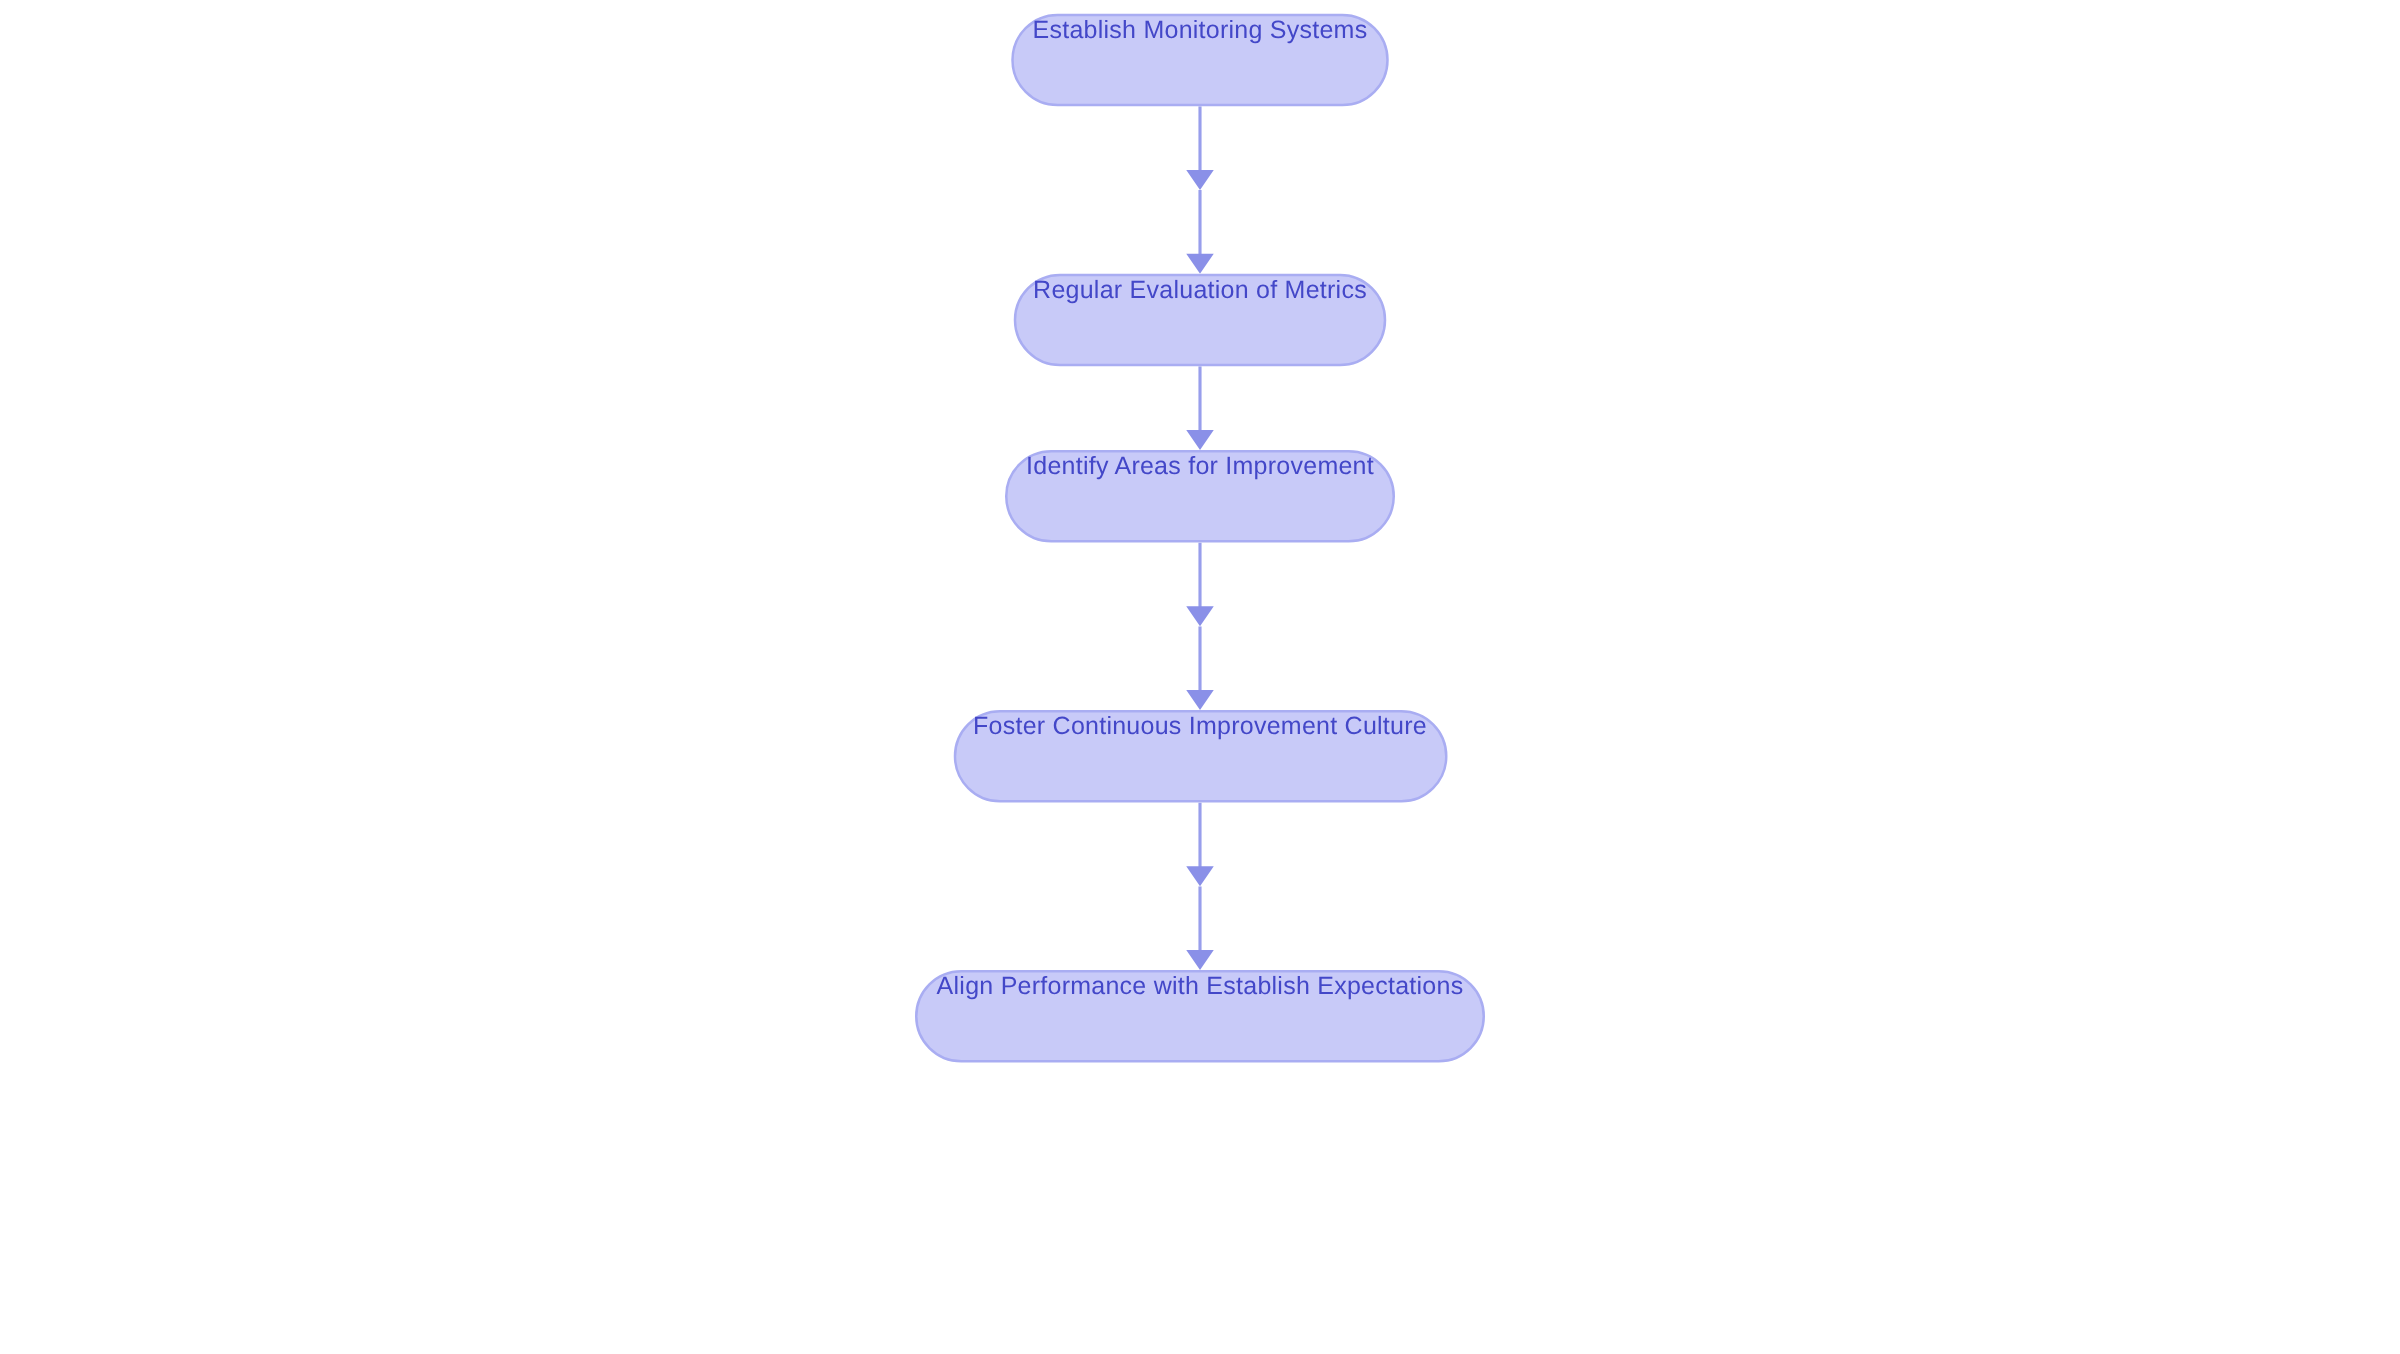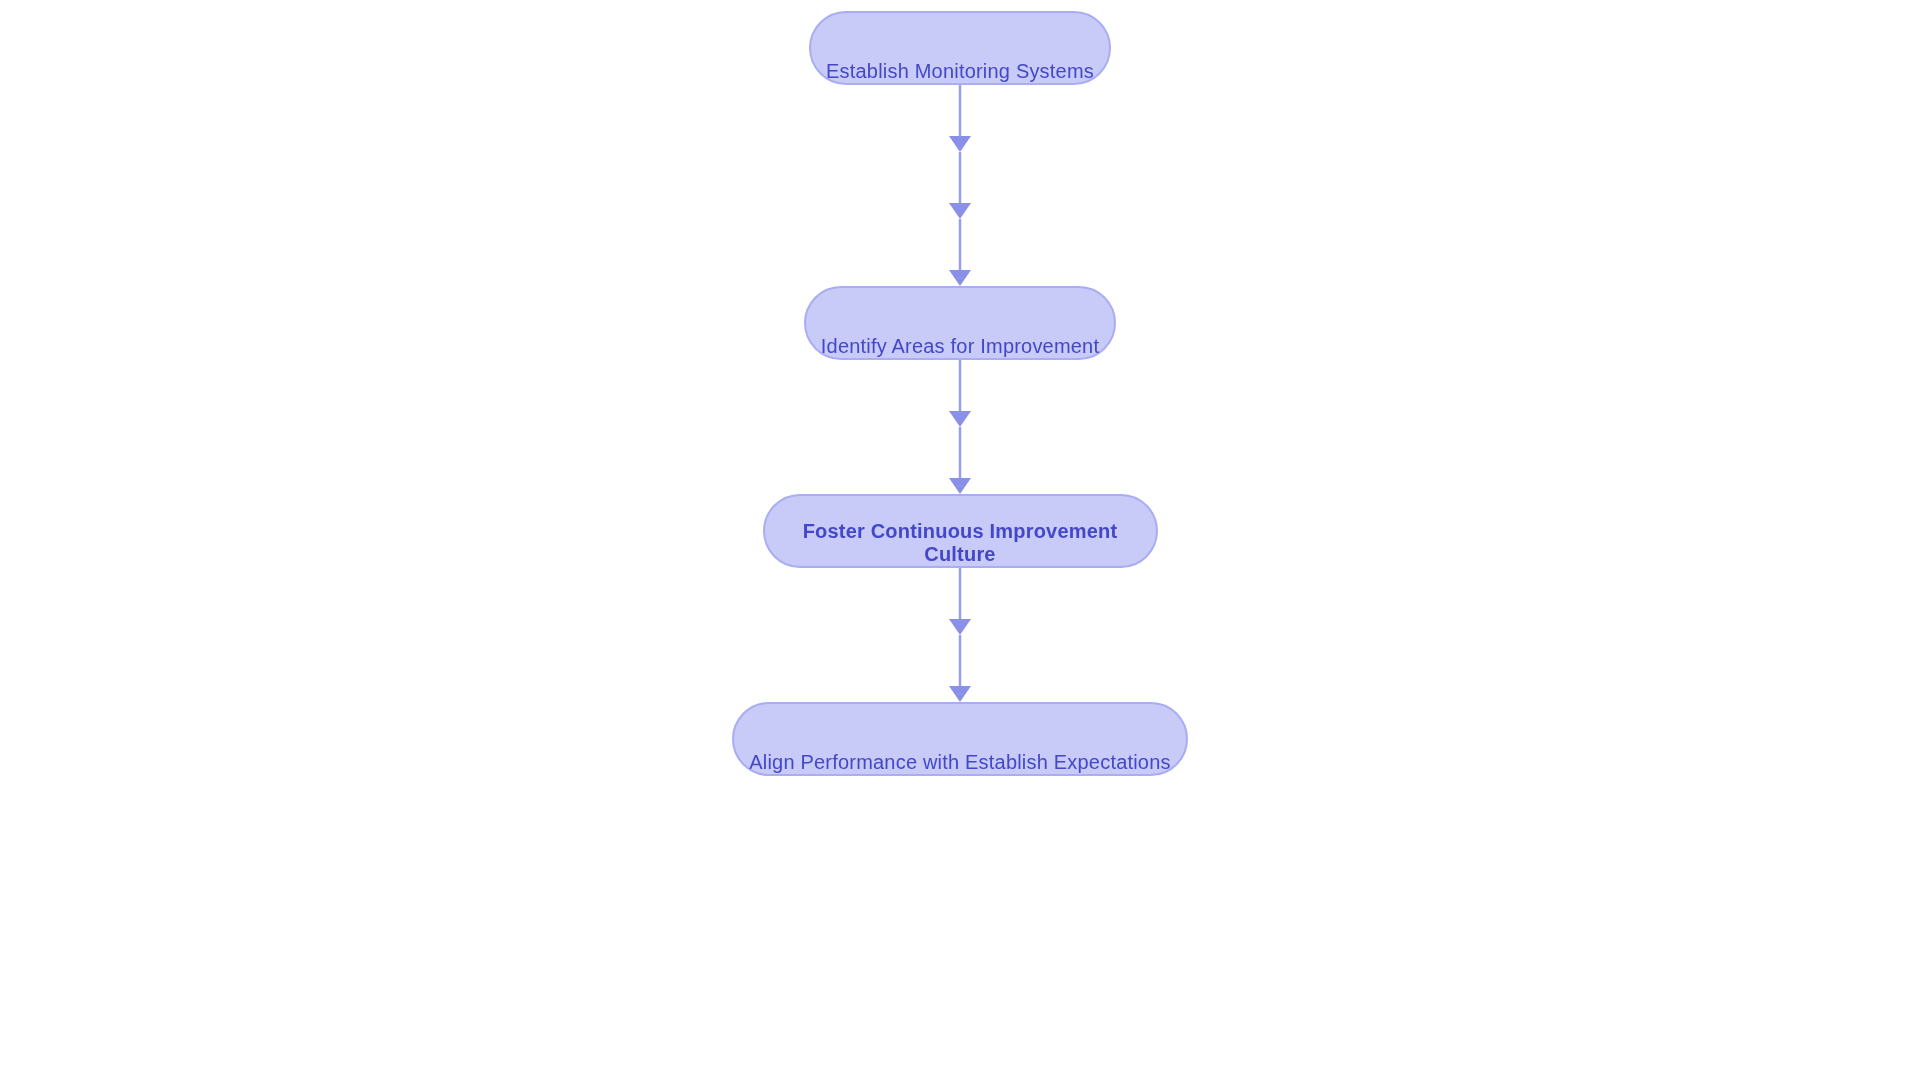--- a/index.html
+++ b/index.html
@@ -24,33 +24,33 @@
   .node {
     height: 74px;
     border: 2px solid #a9adf2;
     background: #c8caf8;
     border-radius: 37px;
     color: #4347c8;
     font-size: 20px;
     font-weight: 400;
     letter-spacing: 0.2px;
     display: flex;
-    align-items: flex-end;
+    align-items: flex-start;
     justify-content: center;
     text-align: center;
     flex: 0 0 auto;
   }
 
   
   .node-1 { width: 302px; }
   .node-2 { width: 350px; }
   .node-3 { width: 298px; }
   .node-4 { width: 312px; }
   .node-5 { width: 318px; }
-  .node-6 { width: 395px; font-weight: bold; }
+  .node-6 { width: 395px; }
   .node-7 { width: 263px; }
   .node-8 { width: 456px; }
 
   .arrow {
     flex: 0 0 auto;
     width: 26px;
     height: 67px;
     display: block;
   }
 
@@ -76,20 +76,23 @@
     <line x1="13" y1="0" x2="13" y2="52"></line>
     <polygon points="2,51 24,51 13,67"></polygon>
   </svg>
 
 
   <svg class="arrow" viewBox="0 0 26 67" xmlns="http://www.w3.org/2000/svg">
     <line x1="13" y1="0" x2="13" y2="52"></line>
     <polygon points="2,51 24,51 13,67"></polygon>
   </svg>
 
+  <div class="node node-3">
+    <span>Regular Evaluation of Metrics</span>
+  </div>
 
   <svg class="arrow" viewBox="0 0 26 67" xmlns="http://www.w3.org/2000/svg">
     <line x1="13" y1="0" x2="13" y2="52"></line>
     <polygon points="2,51 24,51 13,67"></polygon>
   </svg>
 
   <div class="node node-4">
     <span>Identify Areas for Improvement</span>
   </div>
 

